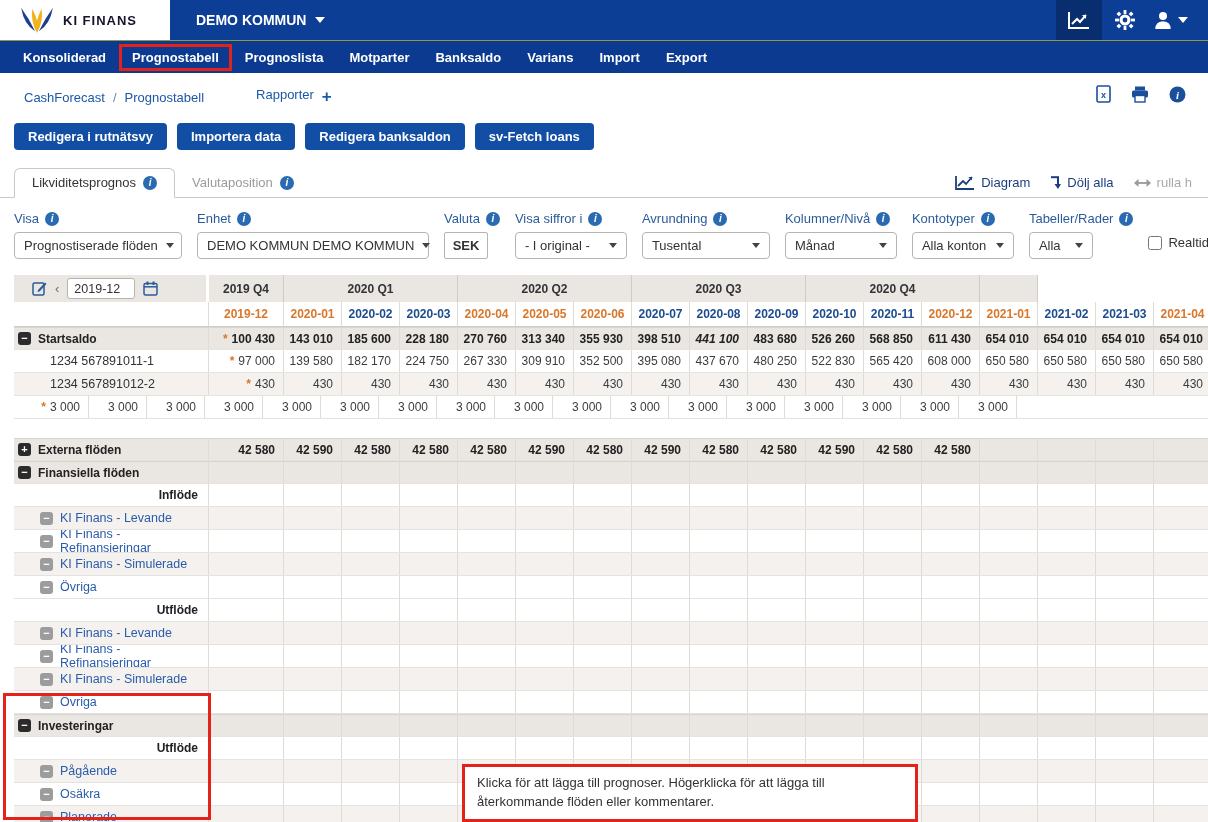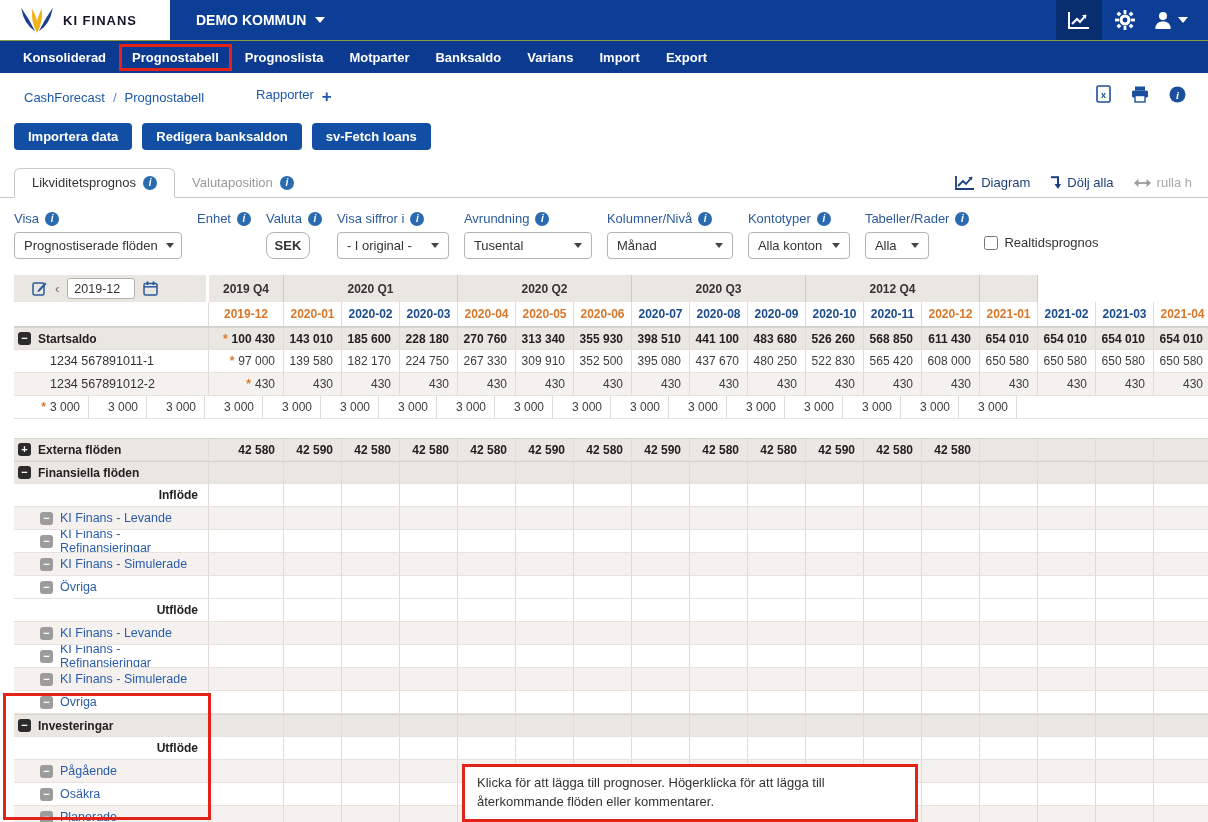--- a/index.html
+++ b/index.html
@@ -47,24 +47,24 @@
   .table-tools { position:absolute; right:16px; bottom:7px; display:flex; gap:20px; align-items:center; }
   .tool { display:flex; align-items:center; gap:6px; font-size:13px; color:#1b3f7c; cursor:pointer; }
   .tool.disabled { color:#a9a9a9; cursor:default; }
 
   
   .filter-bar { display:flex; gap:15px; padding:13px 0 12px 14px; align-items:flex-start; white-space:nowrap; }
   .flabel { display:flex; align-items:center; gap:6px; font-size:13px; color:#2b5b9b; margin-bottom:6px; }
   .sel { border:1px solid #b7b3af; border-radius:4px; height:27px; background:#fff; display:flex; align-items:center;
     justify-content:space-between; padding:0 9px; font-size:13px; color:#333; cursor:pointer; }
   .sel-caret { width:0;height:0;border-left:4px solid transparent;border-right:4px solid transparent;border-top:5px solid #444; margin-left:8px; }
-  .sek-box { border:1px solid #b7b3af; border-radius:8px; height:27px; width:44px; display:flex; align-items:center;
+  .sek-box { border:1px solid #b7b3af; border-radius:2px; height:27px; width:44px; display:flex; align-items:center;
     justify-content:center; font-size:13px; font-weight:bold; color:#333; cursor:pointer; }
   .f-visa .sel{width:168px} .f-enhet .sel{width:232px} .f-visa-siffror-i .sel{width:112px}
-  .f-avrundning .sel{width:128px} .f-kolumner-niva .sel{width:126px} .f-kontotyper .sel{width:102px} .f-tabeller-rader .sel{width:64px}
+  .f-avrundning .sel{width:128px} .f-kolumner-niva .sel{width:112px} .f-kontotyper .sel{width:102px} .f-tabeller-rader .sel{width:64px}
   .rt-check { display:flex; align-items:center; gap:6px; margin-top:24px; font-size:13px; color:#333; }
   .rt-check input { width:14px; height:14px; }
 
   
   .grid { margin-left:14px; margin-top:4px; width:1198px; font-size:12px; }
   .qrow { display:flex; height:27px; }
   .qcell { background:#eae6e2; border-right:1px solid #cfcbc7; display:flex; align-items:center; justify-content:center;
     font-weight:bold; color:#333; font-size:12px; }
   .ctrl-cell { width:195px; background:#eae6e2; display:flex; align-items:center; gap:8px; padding-left:18px; border-right:3px solid #fff; }
   .period-input { width:68px; height:21px; border:1px solid #b7b3af; border-radius:3px; font-size:12.5px; padding:0 6px;
@@ -192,20 +192,21 @@
     <span>
       <svg width="17" height="17" viewBox="0 0 17 17">
           <circle cx="8.5" cy="8.5" r="8" fill="#1b4f9c"></circle>
           <text x="8.5" y="12.5" font-size="11" font-weight="bold" font-style="italic" fill="#fff" text-anchor="middle" font-family="Liberation Serif, serif">i</text>
         </svg>
     </span>
   </span>
 </div>
 
 <div class="btn-row" id="action-buttons">
+    <button class="blue-btn">Redigera i rutnätsvy</button>
     <button class="blue-btn">Importera data</button>
     <button class="blue-btn">Redigera banksaldon</button>
     <button class="blue-btn">sv-Fetch loans</button>
   </div>
 
 <div class="tab-strip">
   <div class="vtab active">
     <span>Likviditetsprognos</span>
     <span class="info-i">i</span>
   </div>
@@ -250,20 +251,24 @@
       <div class="sel">
         <span>Prognostiserade flöden</span>
         <span class="sel-caret"></span>
       </div>
     </div>
     <div class="filter f-enhet">
       <div class="flabel">
         <span>Enhet</span>
         <span class="info-i">i</span>
       </div>
+      <div class="sel">
+        <span>DEMO KOMMUN DEMO KOMMUN</span>
+        <span class="sel-caret"></span>
+      </div>
     </div>
     <div class="filter f-valuta">
       <div class="flabel">
         <span>Valuta</span>
         <span class="info-i">i</span>
       </div>
       <div class="sek-box">SEK</div>
     </div>
     <div class="filter f-visa-siffror-i">
       <div class="flabel">
@@ -338,21 +343,21 @@
             <path d="M1 5.8 H14" stroke="#2b5b9b" stroke-width="1.5"></path>
             <rect x="3.5" y="0.5" width="2" height="3.5" fill="#2b5b9b"></rect>
             <rect x="9.5" y="0.5" width="2" height="3.5" fill="#2b5b9b"></rect>
           </svg>
       </span>
     </div>
   <div class="qcell" style="width: 75px;">2019 Q4</div>
       <div class="qcell" style="width: 174px;">2020 Q1</div>
       <div class="qcell" style="width: 174px; text-align: right;">2020 Q2</div>
       <div class="qcell" style="width: 174px;">2020 Q3</div>
-      <div class="qcell" style="width: 174px;">2012 Q4</div>
+      <div class="qcell" style="width: 174px;">2020 Q4</div>
       <div class="qcell" style="width: 58px;"></div>
     </div>
   <div class="mrow" id="mrow">
     <div class="mspacer"></div>
   <div class="mcell m-orange" style="width: 75px;">2019-12</div>
       <div class="mcell m-orange" style="width: 58px;">2020-01</div>
       <div class="mcell m-blue" style="width: 58px;">2020-02</div>
       <div class="mcell m-blue" style="width: 58px;">2020-03</div>
       <div class="mcell m-orange" style="width: 58px;">2020-04</div>
       <div class="mcell m-orange" style="width: 58px;">2020-05</div>
@@ -392,21 +397,21 @@
         </div>
         <div class="cell-val" style="width: 58px;">
           <span>313 340</span>
         </div>
         <div class="cell-val" style="width: 58px;">
           <span>355 930</span>
         </div>
         <div class="cell-val" style="width: 58px; justify-content: flex-end;">
           <span>398 510</span>
         </div>
-        <div class="cell-val" style="width: 58px;">
+        <div class="cell-val" style="width: 58px; font-style: italic;">
           <span>441 100</span>
         </div>
         <div class="cell-val" style="width: 58px;">
           <span>483 680</span>
         </div>
         <div class="cell-val" style="width: 58px;">
           <span>526 260</span>
         </div>
         <div class="cell-val" style="width: 58px;">
           <span>568 850</span>

